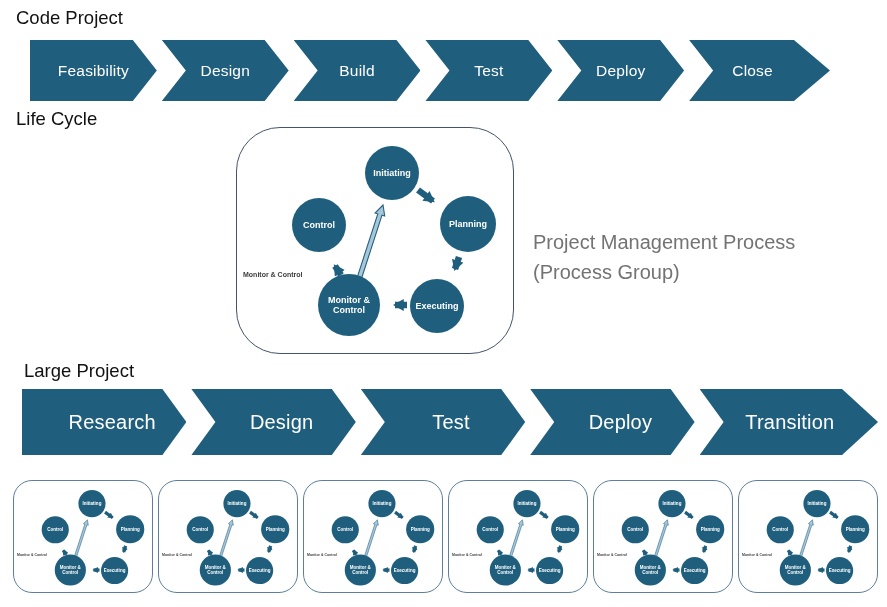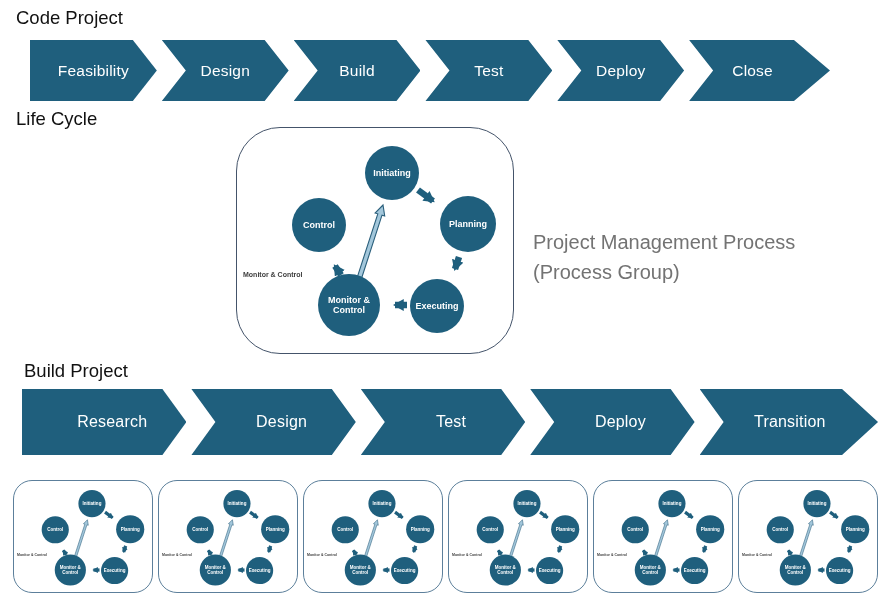--- a/index.html
+++ b/index.html
@@ -38,21 +38,21 @@
     flex: 1;
     background: var(--teal, #1F5F7D);
     color: #ffffff;
     display: flex;
     align-items: center;
     justify-content: center;
     font-size: 15.5px;
     letter-spacing: 0.2px;
     white-space: nowrap;
   }
-  .banner-large .stage { font-size: 16px; padding-left: 16px; }
+  .banner-large .stage { font-size: 20px; padding-left: 16px; }
   .stage-first {
     clip-path: polygon(0 0, calc(100% - 24px) 0, 100% 50%, calc(100% - 24px) 100%, 0 100%);
   }
   .stage-mid {
     clip-path: polygon(0 0, calc(100% - 24px) 0, 100% 50%, calc(100% - 24px) 100%, 0 100%, 24px 50%);
   }
   .stage-last {
     clip-path: polygon(0 0, calc(100% - 36px) 0, 100% 50%, calc(100% - 36px) 100%, 0 100%, 24px 50%);
     padding-right: 14px;
   }
@@ -190,21 +190,21 @@
     <div class="outer-label">Monitor &amp; Control</div>
   </div>
 </div>
   </div>
 
   <div class="caption">
     <div>Project Management Process</div>
     <div>(Process Group)</div>
   </div>
 
-  <div class="title title-large-project">Build Project</div>
+  <div class="title title-large-project">Large Project</div>
 
   <div class="banner banner-large">
     <div class="stage stage-first">Research</div>
     <div class="stage stage-mid">Design</div>
     <div class="stage stage-mid">Test</div>
     <div class="stage stage-mid">Deploy</div>
     <div class="stage stage-last">Transition</div>
   </div>
 
   <div class="mini-row">

